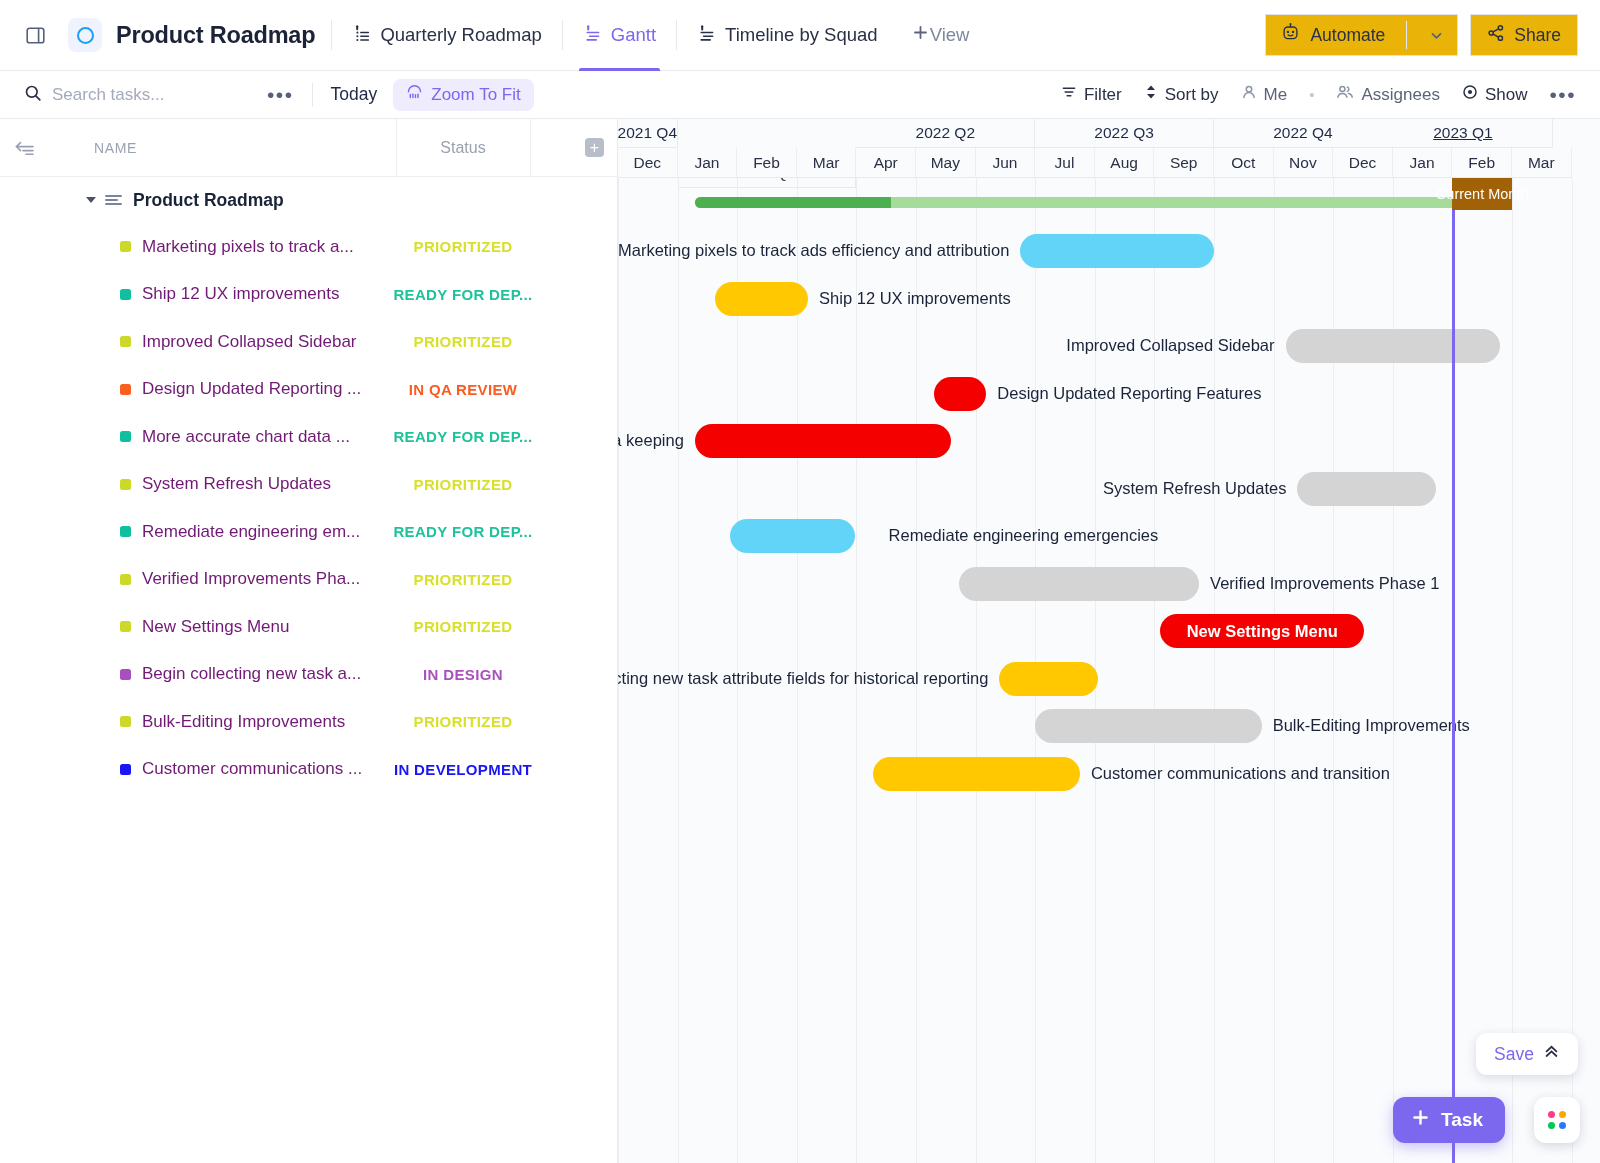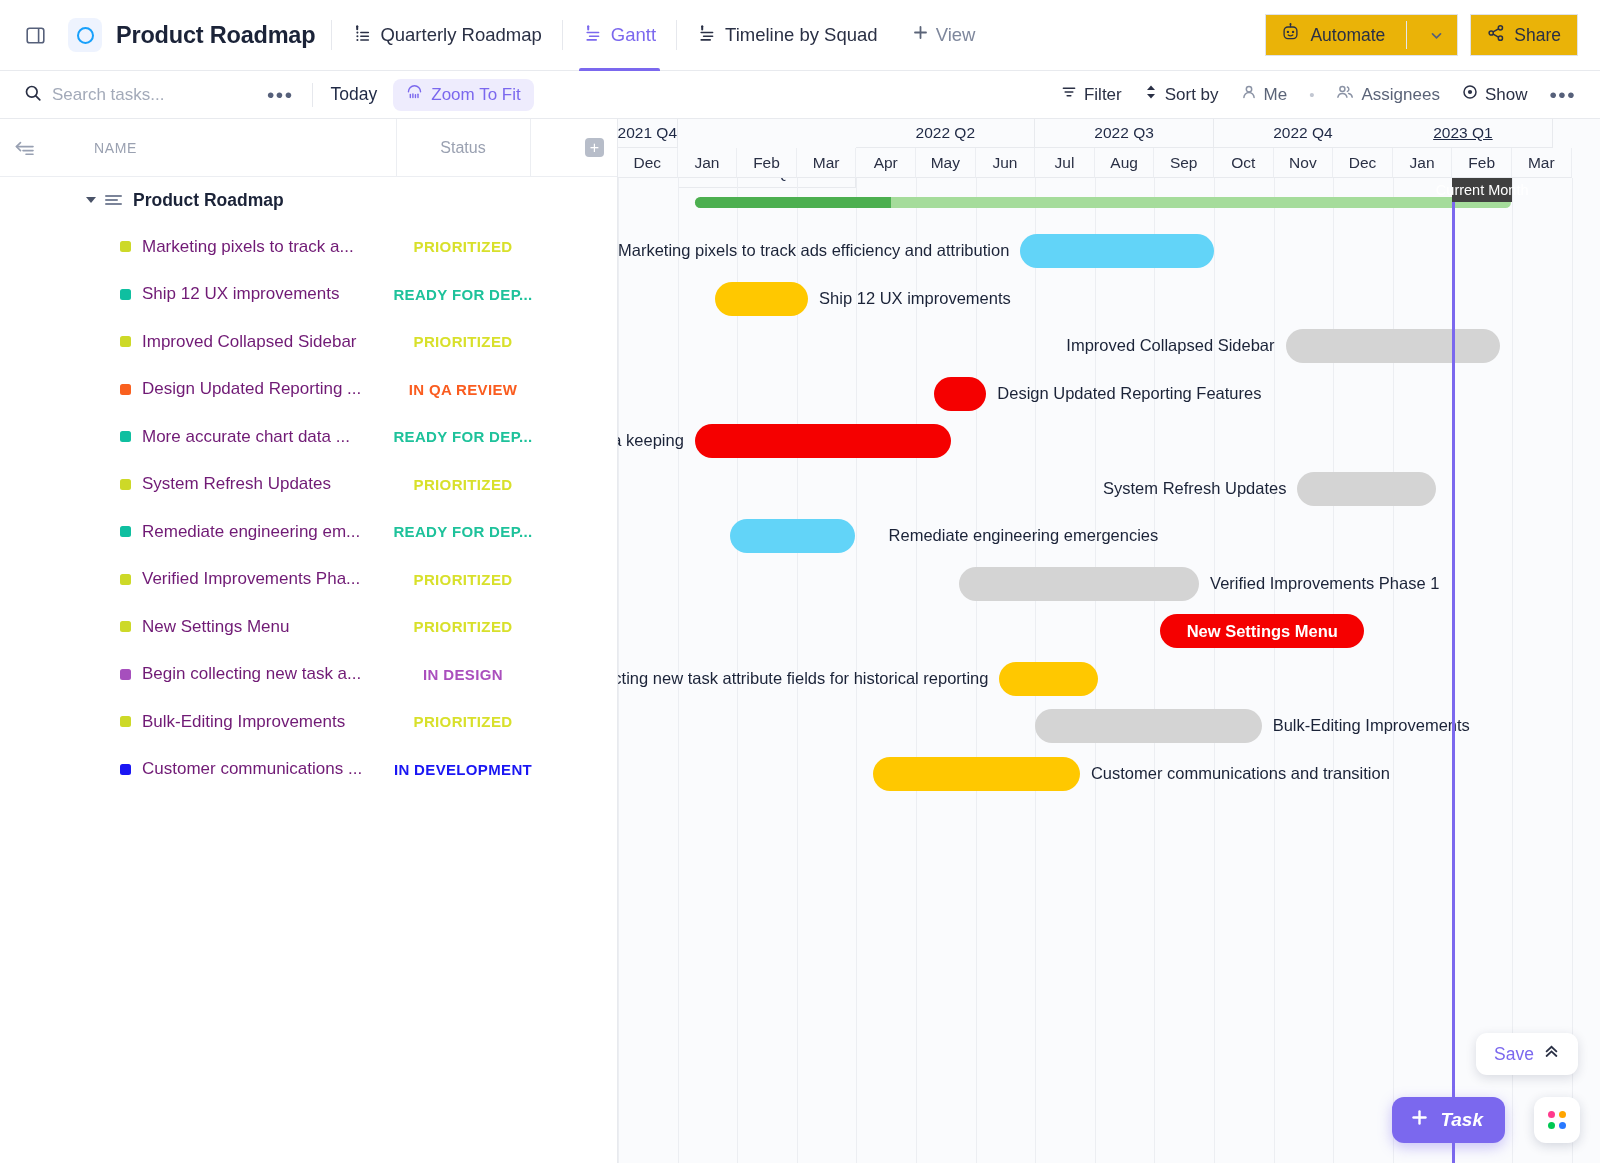--- a/index.html
+++ b/index.html
@@ -42,21 +42,21 @@
     height: 71px; padding: 0 4px; position: relative;
     white-space: nowrap;
   }
   .view-tab.active { color: #7b68ee; }
   .view-tab.active::after {
     content: ""; position: absolute; left: 0; right: 0; bottom: 0;
     height: 3px; background: #7b68ee; border-radius: 2px 2px 0 0;
   }
   .view-tab .ticon { display: flex; align-items: center; }
   .addview {
-    display: flex; align-items: flex-start; gap: 7px; margin-left: 30px;
+    display: flex; align-items: flex-start; gap: 1px; margin-left: 30px;
     font-size: 18.5px; color: #7e879c; cursor: pointer;
   }
   .topbar-right {
     margin-left: auto; margin-right: 22px; display: flex; align-items: center; gap: 12px;
   }
   .btn-outline {
     height: 42px; border: 1px solid #dfe2e9; border-radius: 0;
     background: #eab308; display: flex; align-items: center;
     font-size: 17.5px; color: #2a3045; cursor: pointer;
   }
@@ -161,21 +161,21 @@
   .mcell {
     position:absolute; top:0; height:30px; display:flex; align-items:center;
     justify-content:center; font-size:15.5px; color:#2a3045;
     border-right:1px solid #eceef2; border-bottom:1px solid #e8eaee;
     background:#fafbfd;
   }
   .gridcol {
     position:absolute; top:59px; bottom:0; width:1px; background:#eceef2;
   }
   .current-month-badge {
-    position:absolute; height:24px; background:#404040; color:#fff;
+    position:absolute; height:32px; background:#a16207; color:#fff;
     font-size:14.5px; display:flex; align-items:center; justify-content:center;
     white-space:nowrap; z-index: 6;
   }
   .today-line {
     position:absolute; top:59px; bottom:0; width:2.5px; background:#7b68ee; z-index: 5;
   }
   .summary-bar {
     position:absolute; height:11px; border-radius:6px; background:#a5dc9b; z-index: 3;
   }
   .summary-prog {
@@ -197,21 +197,21 @@
     position:absolute; right: 22px; bottom: 88px; height: 42px; padding: 0 18px;
     background:#fff; border-radius: 11px; box-shadow: 0 3px 11px rgba(25,35,70,.15);
     display:flex; align-items:center; gap:9px; font-size:17.5px; color:#7b68ee;
     cursor:pointer; z-index: 20;
   }
   .task-fab {
     position:absolute; right: 95px; bottom: 20px; height: 46px; padding: 0 22px 0 18px;
     background:#7b68ee; color:#fff; border-radius: 12px;
     box-shadow: 0 4px 14px rgba(123,104,238,.4);
     display:flex; align-items:center; gap:11px; font-size:19px; font-weight:600;
-    cursor:pointer; z-index: 20; font-style: italic;
+    cursor:pointer; z-index: 20;
   }
   .apps-fab {
     position:absolute; right: 20px; bottom: 20px; width: 46px; height: 46px;
     background:#fff; border-radius: 12px; box-shadow: 0 3px 11px rgba(25,35,70,.17);
     display:flex; align-items:center; justify-content:center; cursor:pointer; z-index: 20;
   }
   .apps-grid { display:grid; grid-template-columns: 7px 7px; gap: 4px; }
   .apps-grid i { display:block; width:7px; height:7px; border-radius:50%; }
 </style>
 </head>

